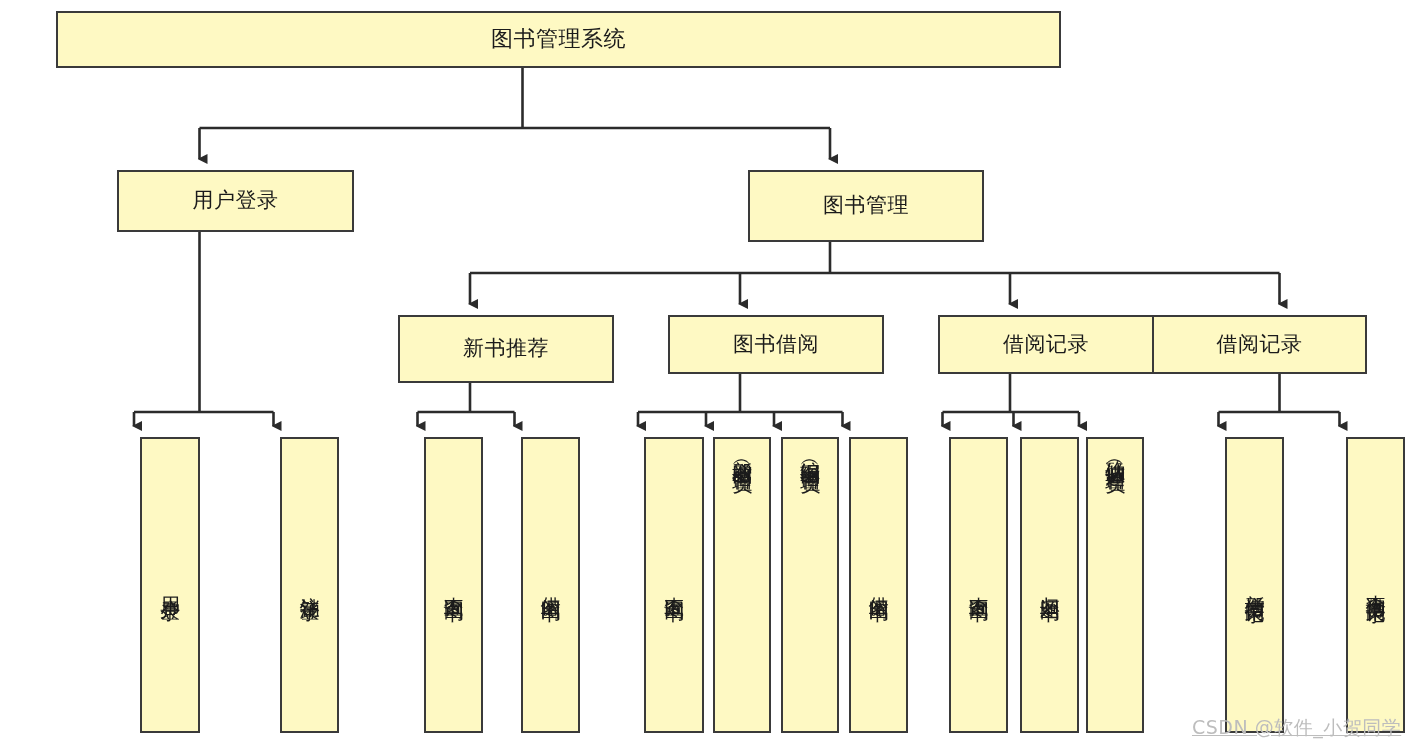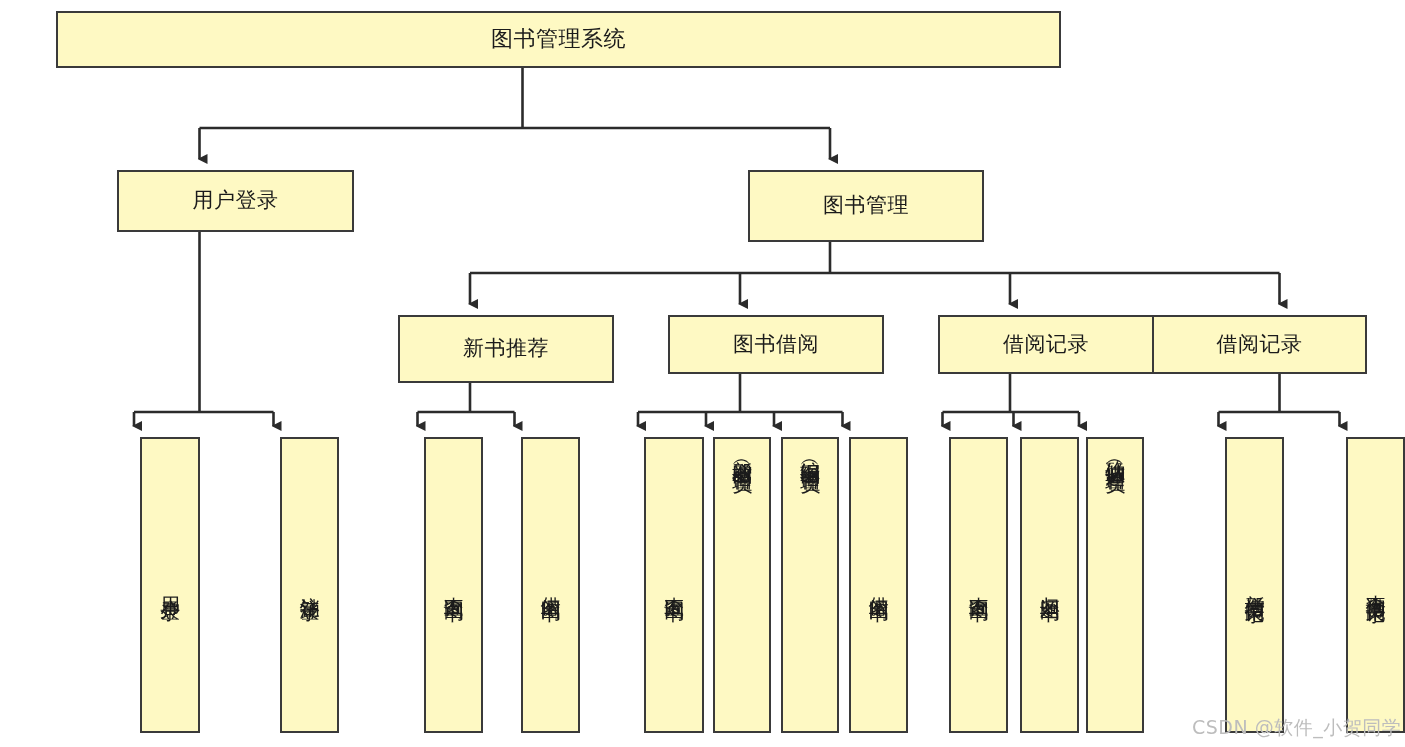--- a/index.html
+++ b/index.html
@@ -178,15 +178,15 @@
         <div class="node-label">确认归还（管理员）</div>
       </div>
       <div class="node leaf mid" style="left: 1189px; top: 437px; width: 59px; height: 296px;">
         <div class="node-label">新增借阅记录</div>
       </div>
       <div class="node leaf mid" style="left: 1310px; top: 437px; width: 59px; height: 296px;">
         <div class="node-label">查询借阅记录</div>
       </div>
     </div>
 
-  <div class="watermark" style="left: 1192px; top: 715px;">CSDN @软件_小贺同学</div>
+  <div class="watermark" style="left: 1192px; top: 715px; text-decoration: underline;">CSDN @软件_小贺同学</div>
 
 </div>
 
 </body></html>

